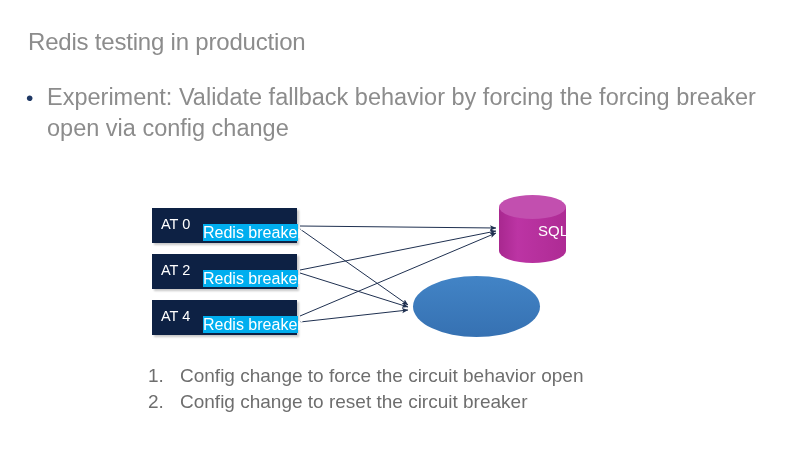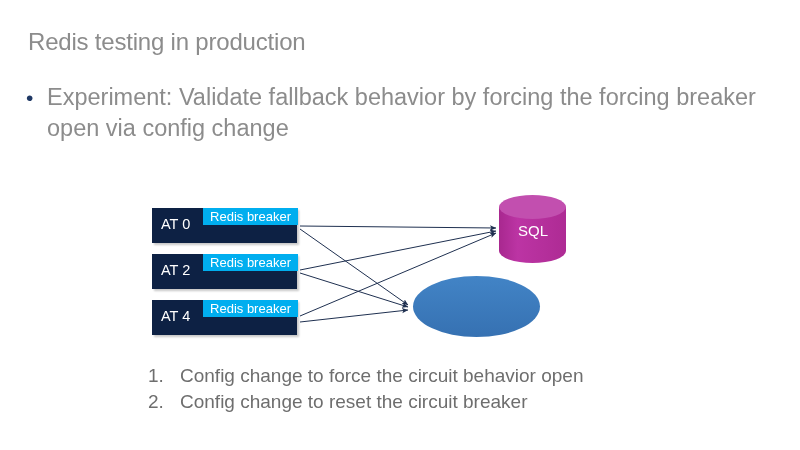--- a/index.html
+++ b/index.html
@@ -77,44 +77,44 @@
     position: absolute;
     left: 9px;
     top: 7px;
     font-size: 14.5px;
     color: #FFFFFF;
     line-height: 18px;
   }
   .breaker-badge {
     position: absolute;
     left: 51px;
-    top: 0px;
+    top: 16px;
     width: 95px;
     height: 17px;
     background: #00AEEF;
     color: #FFFFFF;
-    font-size: 13px;
+    font-size: 16px;
     line-height: 17px;
     text-align: center;
     white-space: nowrap;
   }
 
   #at-box-0 { left: 152px; top: 208px; }
   #at-box-1 { left: 152px; top: 254px; }
   #at-box-2 { left: 152px; top: 300px; }
 
   .node-label {
     position: absolute;
     color: #FFFFFF;
     font-size: 15px;
     line-height: 18px;
     text-align: center;
     white-space: nowrap;
   }
-  #sql-label  { left: 499px; top: 222px; width: 68px; }
+  #sql-label  { left: 499px; top: 222px; width: 68px; padding-left: 20px; }
   #redis-label{ left: 413px; top: 298px; width: 128px; }
 
   
   #numbered-list {
     position: absolute;
     left: 148px;
     top: 363px;
     width: 600px;
   }
   .num-row {

